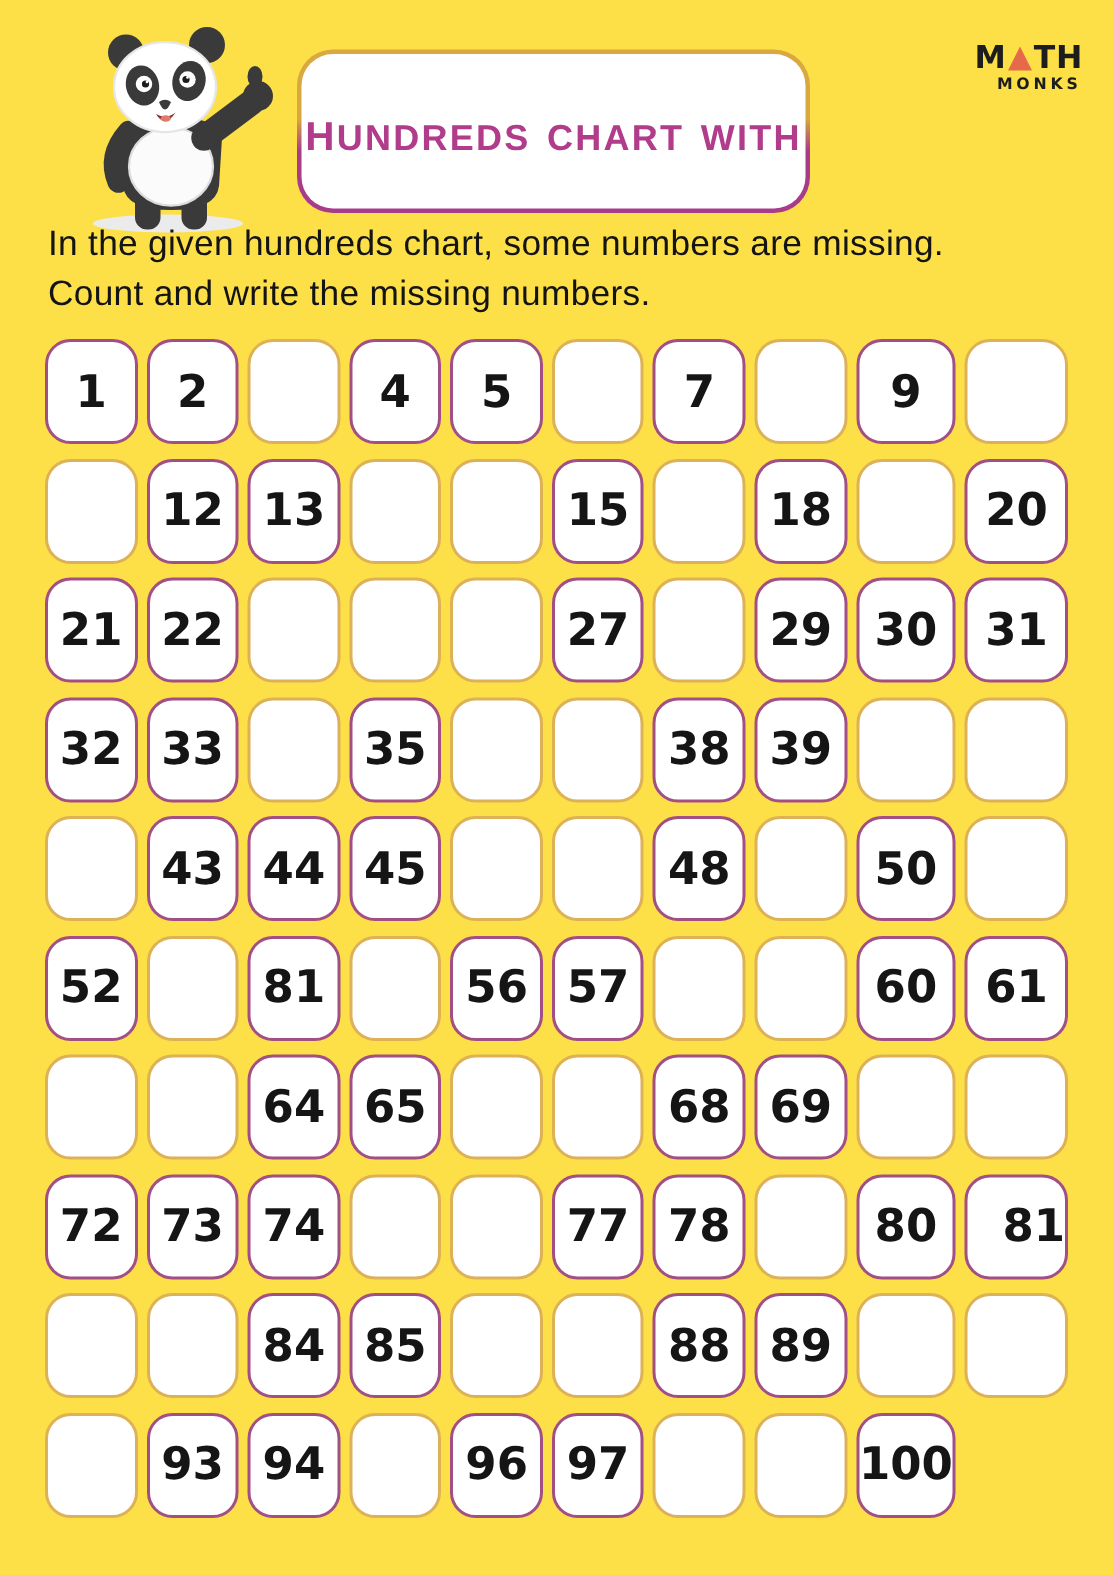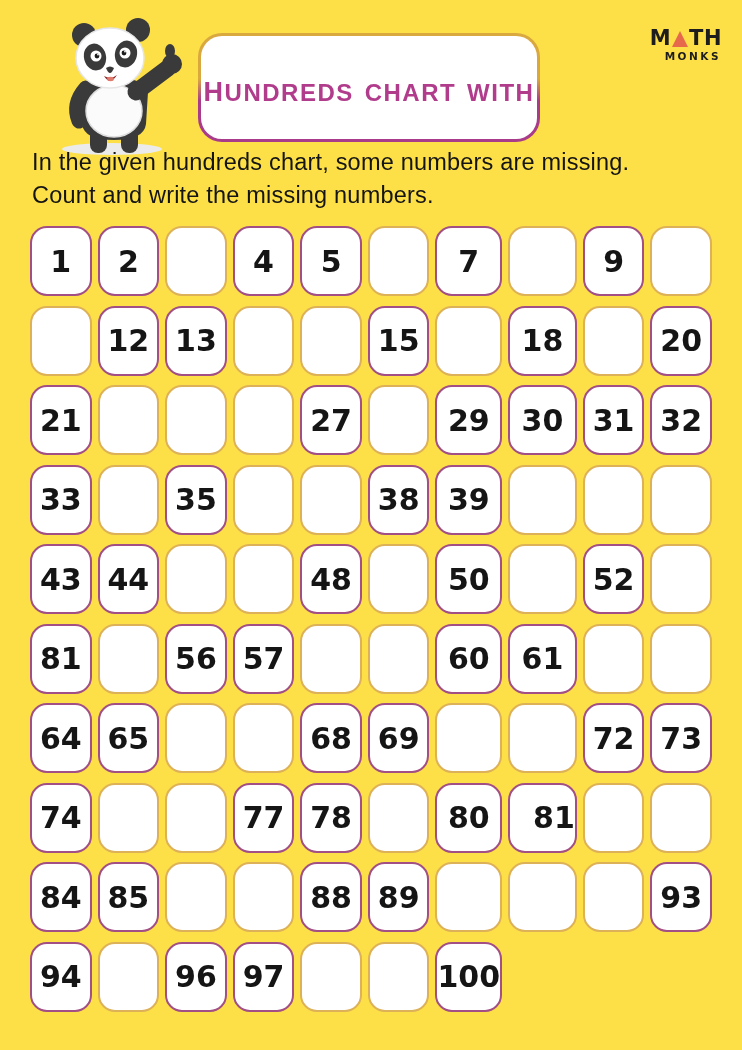--- a/index.html
+++ b/index.html
@@ -210,20 +210,21 @@
       <div class="cell" style="border-color: rgb(162, 79, 133); color: rgb(21, 21, 21);">12</div>
       <div class="cell" style="border-color: rgb(162, 79, 133); color: rgb(21, 21, 21);">13</div>
       <div class="cell" style="border-color: rgb(221, 177, 88); color: rgb(21, 21, 21);"></div>
       <div class="cell" style="border-color: rgb(221, 177, 88); color: rgb(21, 21, 21);"></div>
       <div class="cell" style="border-color: rgb(162, 79, 133); color: rgb(21, 21, 21);">15</div>
       <div class="cell" style="border-color: rgb(221, 177, 88); color: rgb(21, 21, 21);"></div>
       <div class="cell" style="border-color: rgb(162, 79, 133); color: rgb(21, 21, 21);">18</div>
       <div class="cell" style="border-color: rgb(221, 177, 88); color: rgb(21, 21, 21);"></div>
       <div class="cell" style="border-color: rgb(162, 79, 133); color: rgb(21, 21, 21);">20</div>
       <div class="cell" style="border-color: rgb(162, 79, 133); color: rgb(21, 21, 21);">21</div>
+      <div class="cell" style="border-color: rgb(162, 79, 133); color: rgb(21, 21, 21);">22</div>
       <div class="cell" style="border-color: rgb(221, 177, 88); color: rgb(21, 21, 21);"></div>
       <div class="cell" style="border-color: rgb(221, 177, 88); color: rgb(21, 21, 21);"></div>
       <div class="cell" style="border-color: rgb(221, 177, 88); color: rgb(21, 21, 21);"></div>
       <div class="cell" style="border-color: rgb(162, 79, 133); color: rgb(21, 21, 21);">27</div>
       <div class="cell" style="border-color: rgb(221, 177, 88); color: rgb(21, 21, 21);"></div>
       <div class="cell" style="border-color: rgb(162, 79, 133); color: rgb(21, 21, 21);">29</div>
       <div class="cell" style="border-color: rgb(162, 79, 133); color: rgb(21, 21, 21);">30</div>
       <div class="cell" style="border-color: rgb(162, 79, 133); color: rgb(21, 21, 21);">31</div>
       <div class="cell" style="border-color: rgb(162, 79, 133); color: rgb(21, 21, 21);">32</div>
       <div class="cell" style="border-color: rgb(162, 79, 133); color: rgb(21, 21, 21);">33</div>
@@ -231,20 +232,21 @@
       <div class="cell" style="border-color: rgb(162, 79, 133); color: rgb(21, 21, 21);">35</div>
       <div class="cell" style="border-color: rgb(221, 177, 88); color: rgb(21, 21, 21);"></div>
       <div class="cell" style="border-color: rgb(221, 177, 88); color: rgb(21, 21, 21);"></div>
       <div class="cell" style="border-color: rgb(162, 79, 133); color: rgb(21, 21, 21);">38</div>
       <div class="cell" style="border-color: rgb(162, 79, 133); color: rgb(21, 21, 21);">39</div>
       <div class="cell" style="border-color: rgb(221, 177, 88); color: rgb(21, 21, 21);"></div>
       <div class="cell" style="border-color: rgb(221, 177, 88); color: rgb(21, 21, 21);"></div>
       <div class="cell" style="border-color: rgb(221, 177, 88); color: rgb(21, 21, 21);"></div>
       <div class="cell" style="border-color: rgb(162, 79, 133); color: rgb(21, 21, 21);">43</div>
       <div class="cell" style="border-color: rgb(162, 79, 133); color: rgb(21, 21, 21);">44</div>
+      <div class="cell" style="border-color: rgb(162, 79, 133); color: rgb(21, 21, 21);">45</div>
       <div class="cell" style="border-color: rgb(221, 177, 88); color: rgb(21, 21, 21);"></div>
       <div class="cell" style="border-color: rgb(221, 177, 88); color: rgb(21, 21, 21);"></div>
       <div class="cell" style="border-color: rgb(162, 79, 133); color: rgb(21, 21, 21);">48</div>
       <div class="cell" style="border-color: rgb(221, 177, 88); color: rgb(21, 21, 21);"></div>
       <div class="cell" style="border-color: rgb(162, 79, 133); color: rgb(21, 21, 21);">50</div>
       <div class="cell" style="border-color: rgb(221, 177, 88); color: rgb(21, 21, 21);"></div>
       <div class="cell" style="border-color: rgb(162, 79, 133); color: rgb(21, 21, 21);">52</div>
       <div class="cell" style="border-color: rgb(221, 177, 88); color: rgb(21, 21, 21);"></div>
       <div class="cell" style="border-color: rgb(162, 79, 133); color: rgb(21, 21, 21);">81</div>
       <div class="cell" style="border-color: rgb(221, 177, 88); color: rgb(21, 21, 21);"></div>

